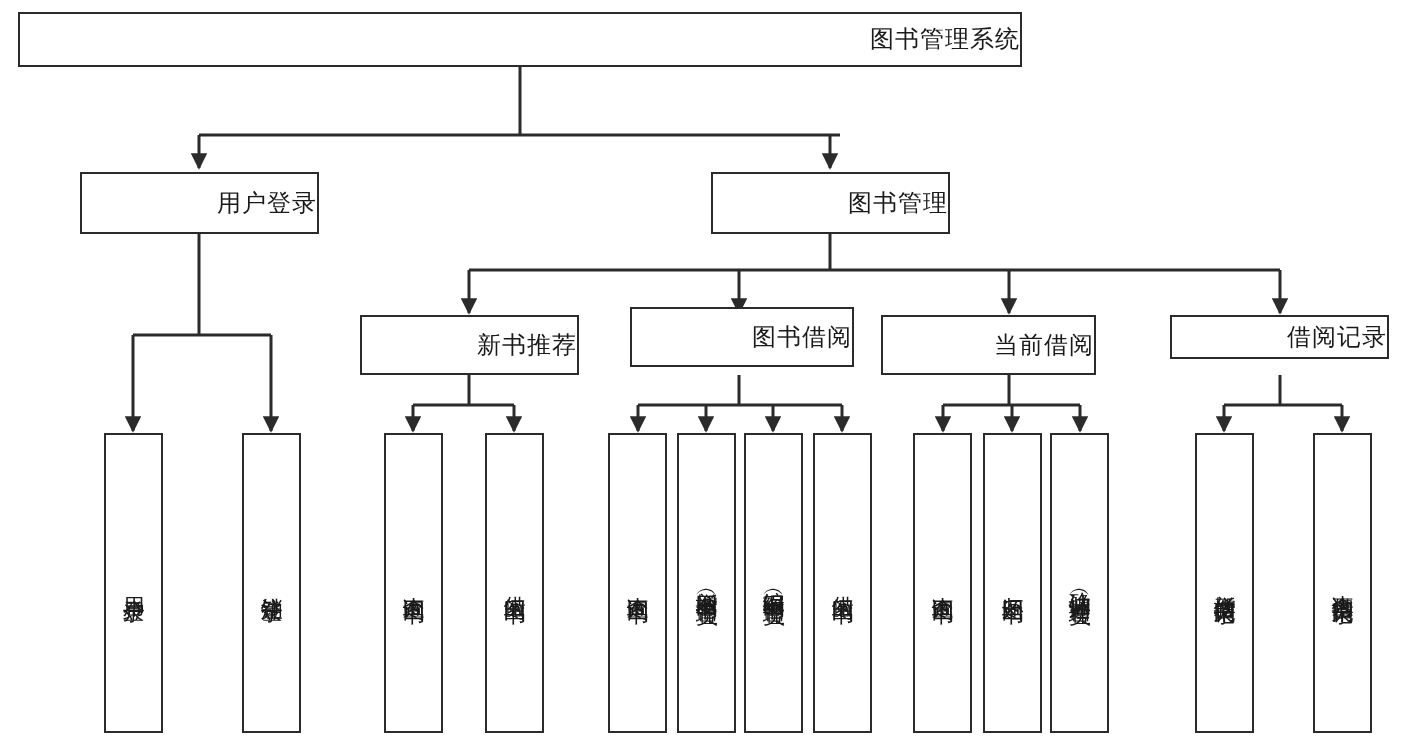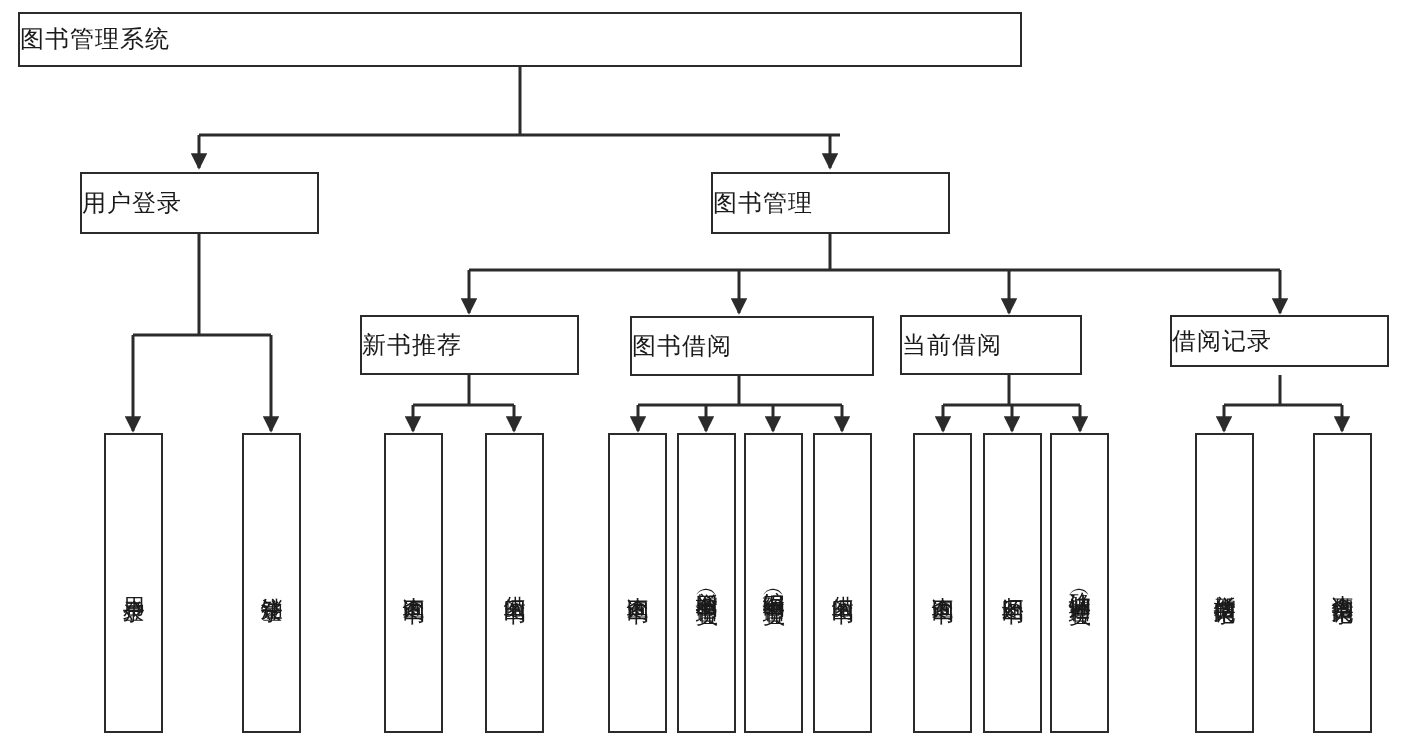--- a/index.html
+++ b/index.html
@@ -25,21 +25,21 @@
     height: 747px;
   }
   .node {
     position: absolute;
     box-sizing: border-box;
     border: 2px solid #2b2b2b;
     background: #ffffff;
     color: #1a1a1a;
     display: flex;
     align-items: center;
-    justify-content: flex-start;
+    justify-content: flex-end;
     z-index: 2;
   }
   .node.horiz {
     font-size: 24px;
     letter-spacing: 1px;
     line-height: 1.1;
   }
   .node.vert {
     writing-mode: vertical-rl;
     text-orientation: upright;
@@ -130,27 +130,27 @@
   <div class="node horiz" style="left:80px; top:172px; width:239px; height:62px;">
     <span>用户登录</span>
   </div>
   <div class="node horiz" style="left:360px; top:315px; width:219px; height:60px;">
     <span>新书推荐</span>
   </div>
 
   <div class="node horiz" style="left:711px; top:172px; width:239px; height:62px;">
     <span>图书管理</span>
   </div>
-  <div class="node horiz" style="left:630px; top:316px; width:244px; height:60px;">
+  <div class="node horiz" style="left:630px; top:307px; width:224px; height:60px;">
     <span>图书借阅</span>
   </div>
-  <div class="node horiz" style="left:900px; top:315px; width:182px; height:60px;">
+  <div class="node horiz" style="left:881px; top:315px; width:215px; height:60px;">
     <span>当前借阅</span>
   </div>
-  <div class="node horiz" style="left:1170px; top:315px; width:219px; height:52px;">
+  <div class="node horiz" style="left:1170px; top:315px; width:219px; height:44px;">
     <span>借阅记录</span>
   </div>
 
   <div class="node vert" style="left:104px; top:433px; width:59px; height:300px;">
     <span>用户登录</span>
   </div>
   <div class="node vert" style="left:242px; top:433px; width:59px; height:300px;">
     <span>注销登录</span>
   </div>
 

